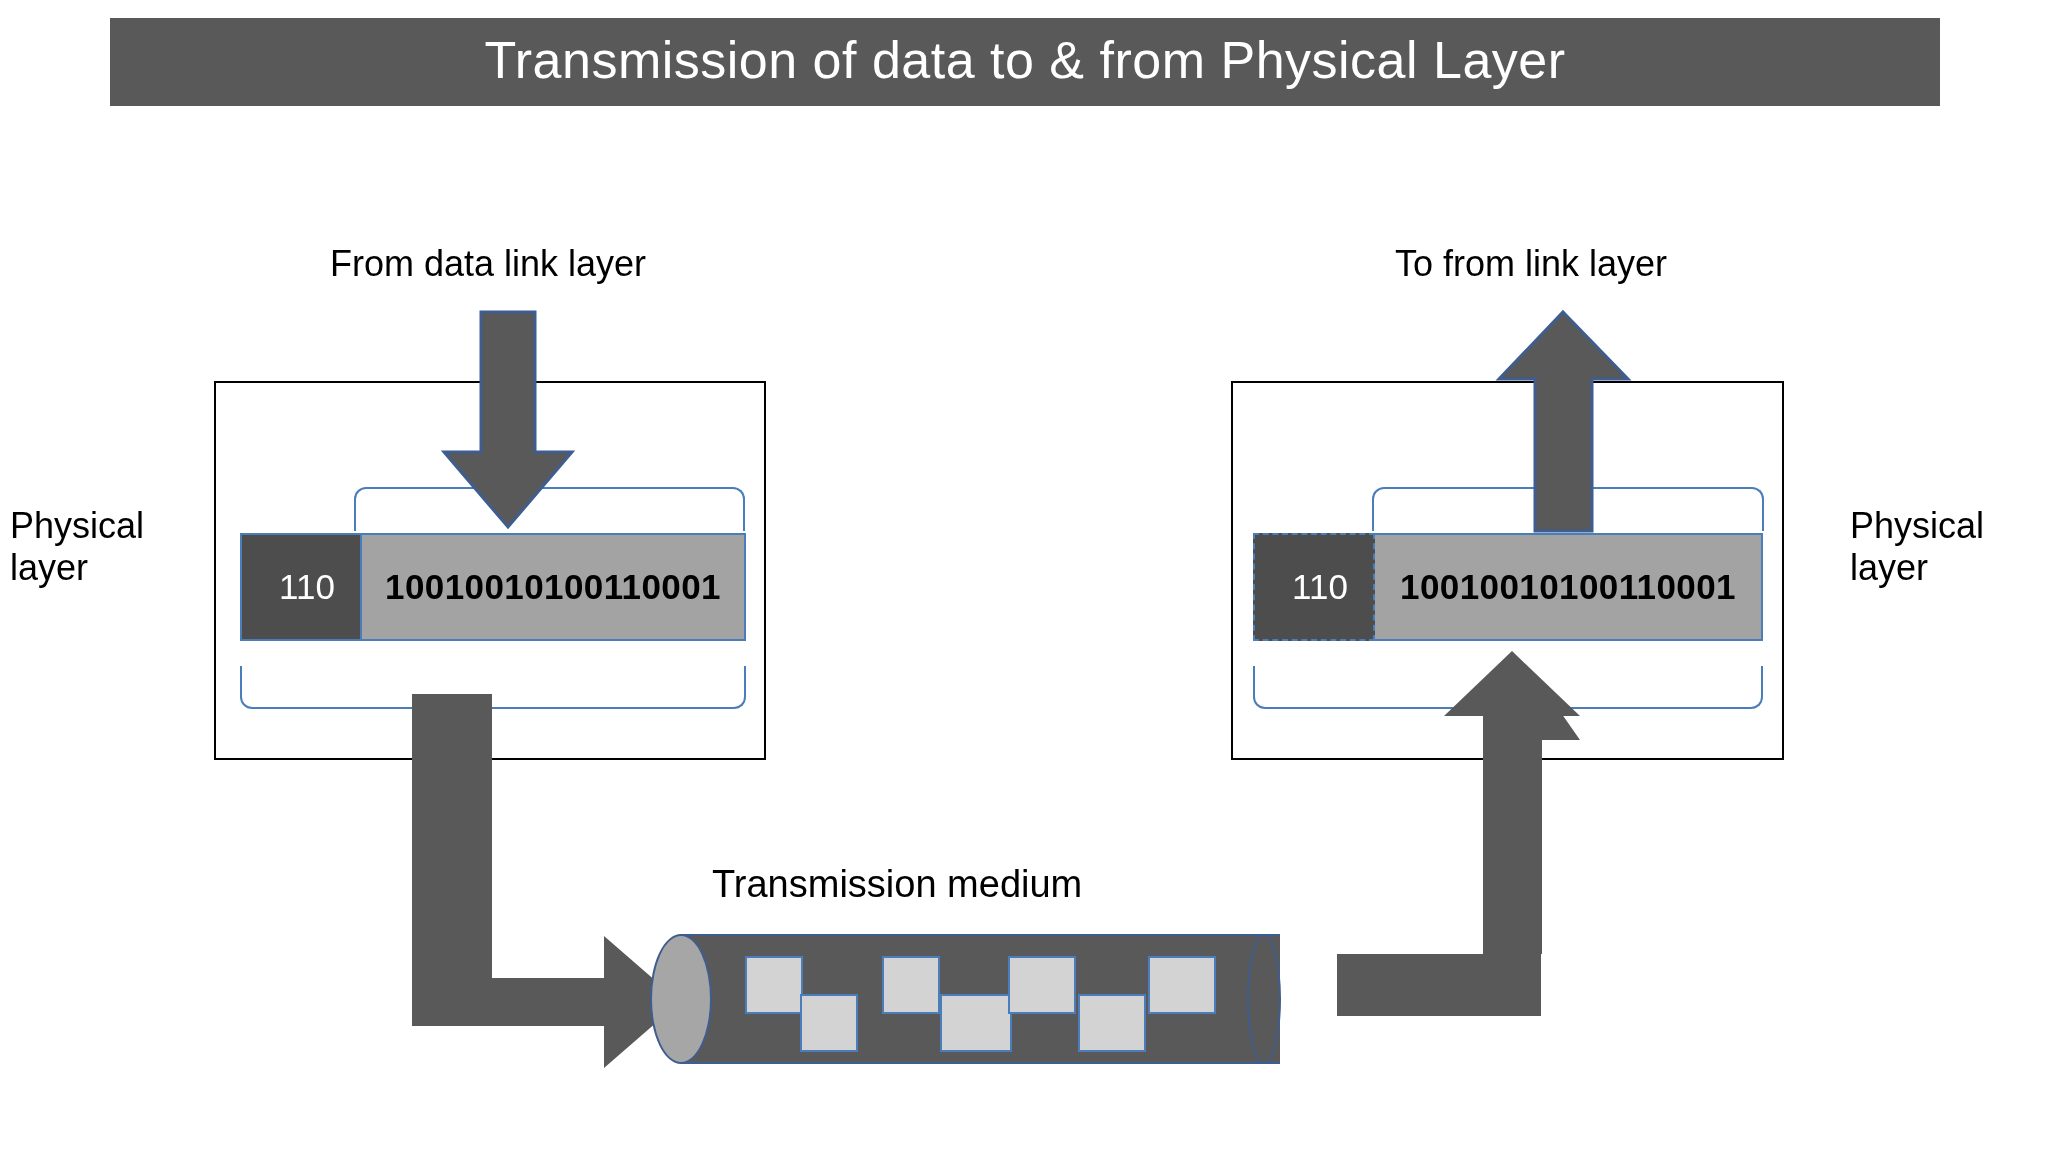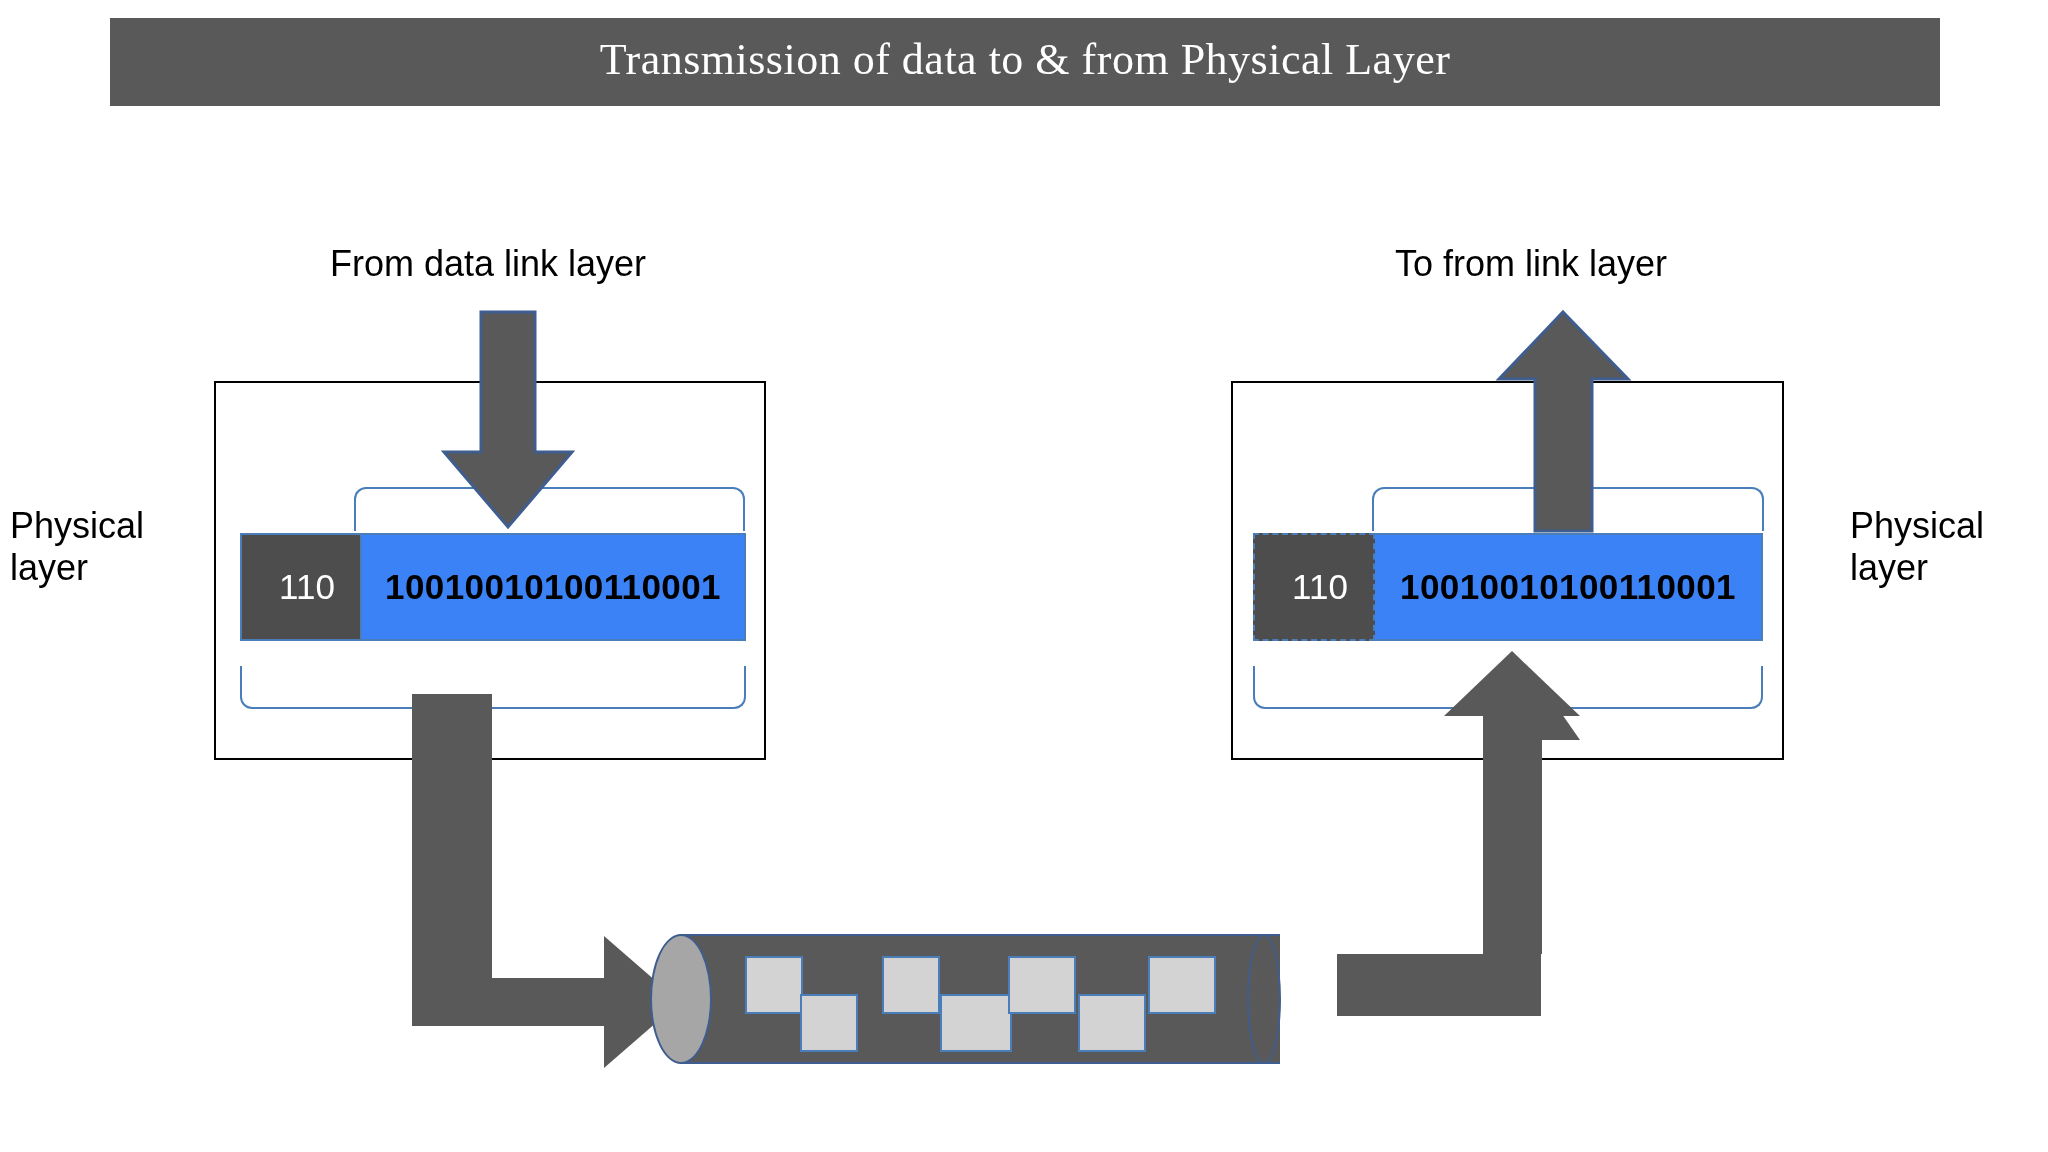--- a/index.html
+++ b/index.html
@@ -15,27 +15,26 @@
   
   .title-banner{
     position:absolute;
     left:110px;top:18px;
     width:1830px;height:88px;
     background:#595959;
     display:flex;align-items:center;justify-content:center;
   }
   .title-text{
     color:#ffffff;
-    font-size:44px;
+    font-size:52px;
     font-weight:400;
     letter-spacing:0.5px;
     white-space:nowrap;
     line-height:1;
     transform:translateY(-2px);
-    font-family:Liberation Serif, serif;
   }
 
   
   .lbl{
     position:absolute;
     color:#000000;
     font-size:36px;
     font-weight:400;
     line-height:1.18;
     white-space:pre;
@@ -90,21 +89,21 @@
     box-sizing:border-box;
     display:flex;align-items:center;justify-content:center;
     color:#ffffff;
     font-size:35px;
     font-weight:400;
     padding-left:12px;
   }
   .hdr.dashed{border:2px dashed #4a7ebb;}
   .payload{
     flex:1;
-    background:#3b82f6;
+    background:#a3a3a3;
     border:2px solid #4a7ebb;
     border-left:none;
     box-sizing:border-box;
     display:flex;align-items:center;justify-content:center;
     color:#000000;
     font-size:35px;
     font-weight:bold;
     letter-spacing:0.4px;
   }
 
@@ -151,20 +150,21 @@
   <div class="title-banner">
     <div class="title-text">Transmission of data to &amp; from Physical Layer</div>
   </div>
 
   <div class="lbl lbl-from">From data link layer</div>
   <div class="lbl lbl-to">To from link layer</div>
   <div class="lbl lbl-phy-left">Physical
 layer</div>
   <div class="lbl lbl-phy-right">Physical
 layer</div>
+  <div class="lbl lbl-medium">Transmission medium</div>
 
   <div class="frame frame-left"></div>
 
   <div class="frame frame-right"></div>
 
   <div class="bracket bracket-top br-l-top"></div>
   <div class="bracket bracket-bottom br-l-bot"></div>
 
   <div class="bracket bracket-top br-r-top"></div>
   <div class="bracket bracket-bottom br-r-bot"></div>

